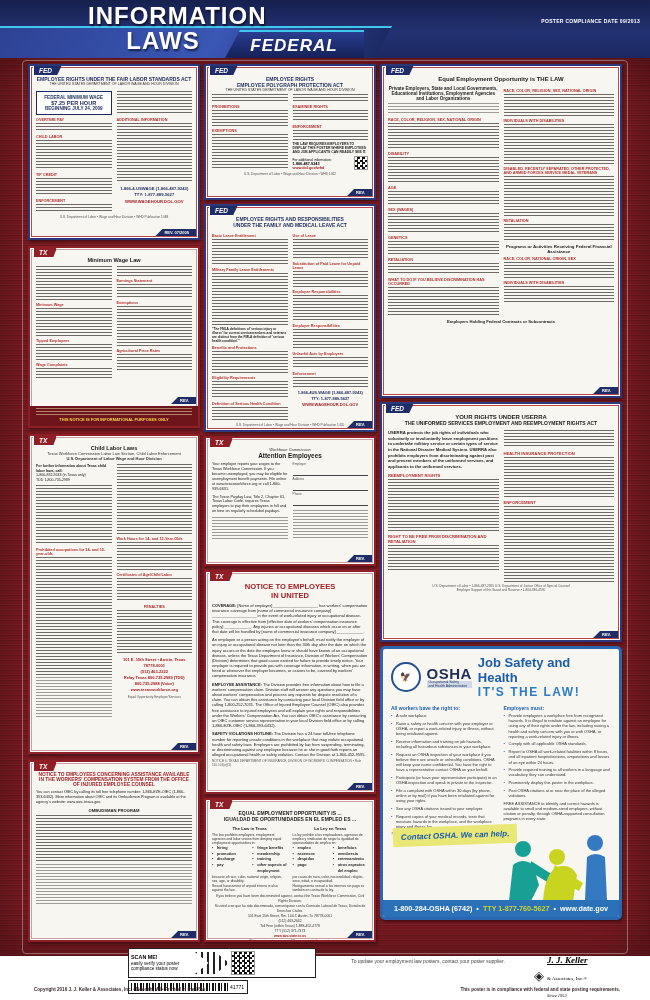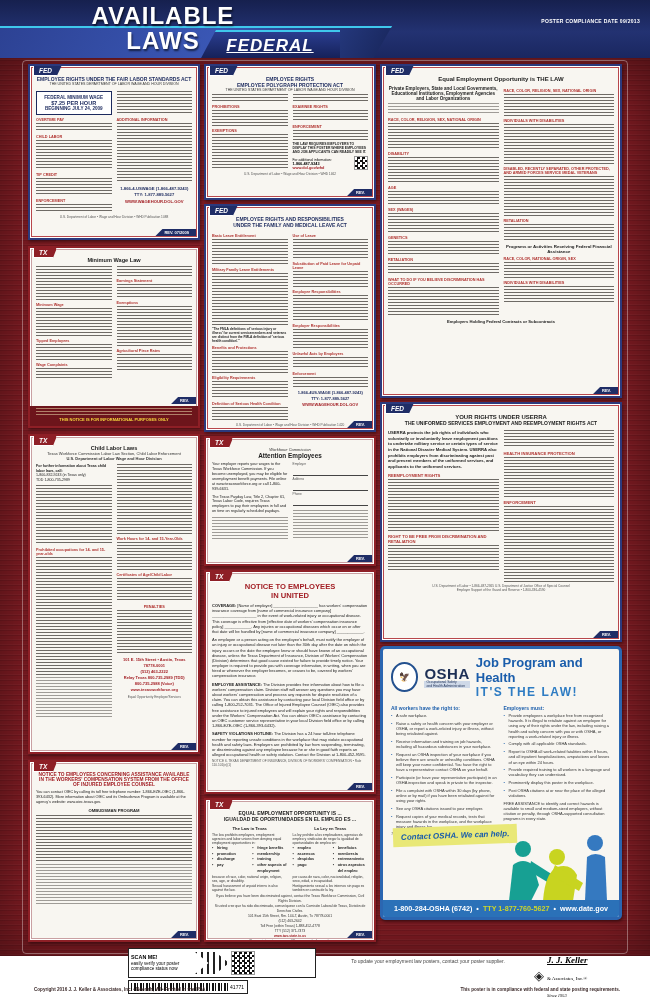--- a/index.html
+++ b/index.html
@@ -6,21 +6,21 @@
   body{font-family:"Liberation Sans",sans-serif;}
   #poster{position:relative;width:650px;height:1000px;background:#fff;overflow:hidden;}
 
   
   #hdr{position:absolute;left:0;top:0;width:650px;height:58px;background:linear-gradient(180deg,#16204e 0%,#233272 55%,#1a2760 100%);overflow:hidden;}
   #hdr .swoosh{position:absolute;left:-40px;top:26px;width:420px;height:40px;background:linear-gradient(90deg,#2b3f8f,#3a57b5 60%,#1b2a63);transform:skewX(-30deg);border-top:2px solid #3fc8ec;}
   .hdr-title{position:absolute;color:#fff;font-weight:bold;font-size:24px;letter-spacing:1px;text-shadow:1px 2px 2px rgba(0,0,0,.6);}
   #hdr-t1{left:88px;top:2px;width:150px;text-align:center;}
   #hdr-t2{left:88px;top:27px;width:150px;text-align:center;}
   .banner{position:absolute;top:30px;height:28px;border-top:2px solid #3fc8ec;display:flex;align-items:center;justify-content:center;color:#fff;font-style:italic;font-weight:bold;font-size:17px;letter-spacing:1px;}
-  #ban-fed{left:200px;width:140px;background:linear-gradient(180deg,#2a3d8f,#141f55);clip-path:polygon(16px 0,100% 0,100% 100%,0 100%);text-decoration:underline;}
+  #ban-fed{left:224px;width:140px;background:linear-gradient(180deg,#2a3d8f,#141f55);clip-path:polygon(16px 0,100% 0,100% 100%,0 100%);}
   #ban-tx{left:352px;width:298px;background:linear-gradient(180deg,#c02530,#7c1118);clip-path:polygon(14px 0,100% 0,100% 100%,0 100%);}
   #compliance{position:absolute;right:10px;top:18px;color:#fff;font-size:5px;font-weight:bold;letter-spacing:.3px;}
 
   
   #bodybg{position:absolute;left:0;top:58px;width:650px;height:898px;
     background:repeating-linear-gradient(0deg,rgba(0,0,0,.10) 0 1px,rgba(255,255,255,.03) 1px 2px,transparent 2px 5px),#7e1b22;
     box-shadow:inset 0 0 60px rgba(0,0,0,.45);}
   #frame{position:absolute;left:22px;top:60px;width:604px;height:892px;border:1px solid rgba(255,255,255,.35);border-radius:4px;pointer-events:none;}
 
   
@@ -99,21 +99,21 @@
   #copyright{position:absolute;left:34px;top:31px;font-size:4.6px;font-weight:bold;color:#3c2a2a;}
   #compl{position:absolute;right:30px;top:31px;font-size:4.6px;font-weight:bold;color:#3c2a2a;}
 </style>
 </head>
 <body>
 
 <div id="poster">
 
   <div id="hdr">
     <div class="swoosh"></div>
-    <div class="hdr-title" id="hdr-t1">AVAILABLE</div>
+    <div class="hdr-title" id="hdr-t1">INFORMATION</div>
     <div class="hdr-title" id="hdr-t2">LAWS</div>
     <div class="banner" id="ban-fed">FEDERAL</div>
     <div id="compliance">POSTER COMPLIANCE DATE 09/2013</div>
   </div>
 
   <div id="bodybg"></div>
   <div id="frame"></div>
 
   <div class="panel fed" style="left:28px;top:64px;width:172px;height:176px">
     <span class="tab tab-fed">FED</span>
@@ -466,21 +466,21 @@
 
   <div class="panel osha-p" style="left:380px;top:646px;width:242px;height:274px">
     <div class="osha-head">
       <div class="seal">🦅</div>
       <div class="osha-logo">
         <div class="word">OSHA</div>
         <div class="lsub">Occupational Safety</div>
         <div class="lsub">and Health Administration</div>
       </div>
       <div class="osha-title">
-        <div class="l1">Job Program and Health</div>
+        <div class="l1">Job Safety and Health</div>
         <div class="l2">IT'S THE LAW!</div>
       </div>
     </div>
     <div class="cols">
       <div class="col">
         <div class="osha-sec-h">All workers have the right to:</div>
         <div class="osha-li">A safe workplace.</div>
         <div class="osha-li">Raise a safety or health concern with your employer or OSHA, or report a work-related injury or illness, without being retaliated against.</div>
         <div class="osha-li">Receive information and training on job hazards, including all hazardous substances in your workplace.</div>
         <div class="osha-li">Request an OSHA inspection of your workplace if you believe there are unsafe or unhealthy conditions. OSHA will keep your name confidential. You have the right to have a representative contact OSHA on your behalf.</div>

